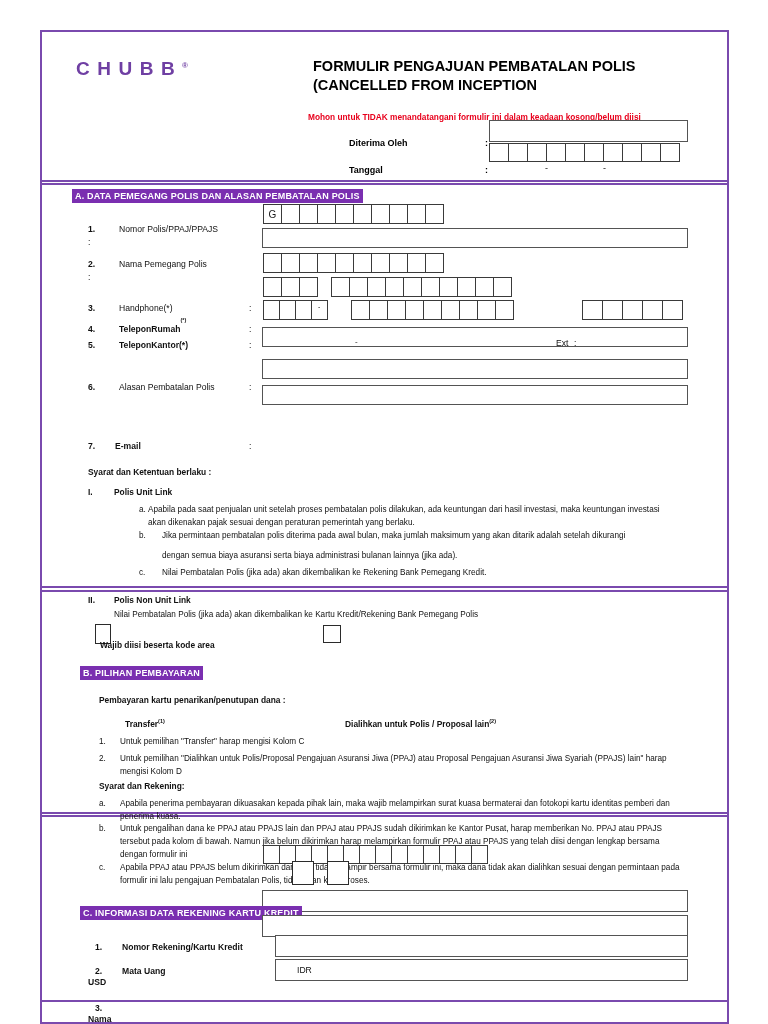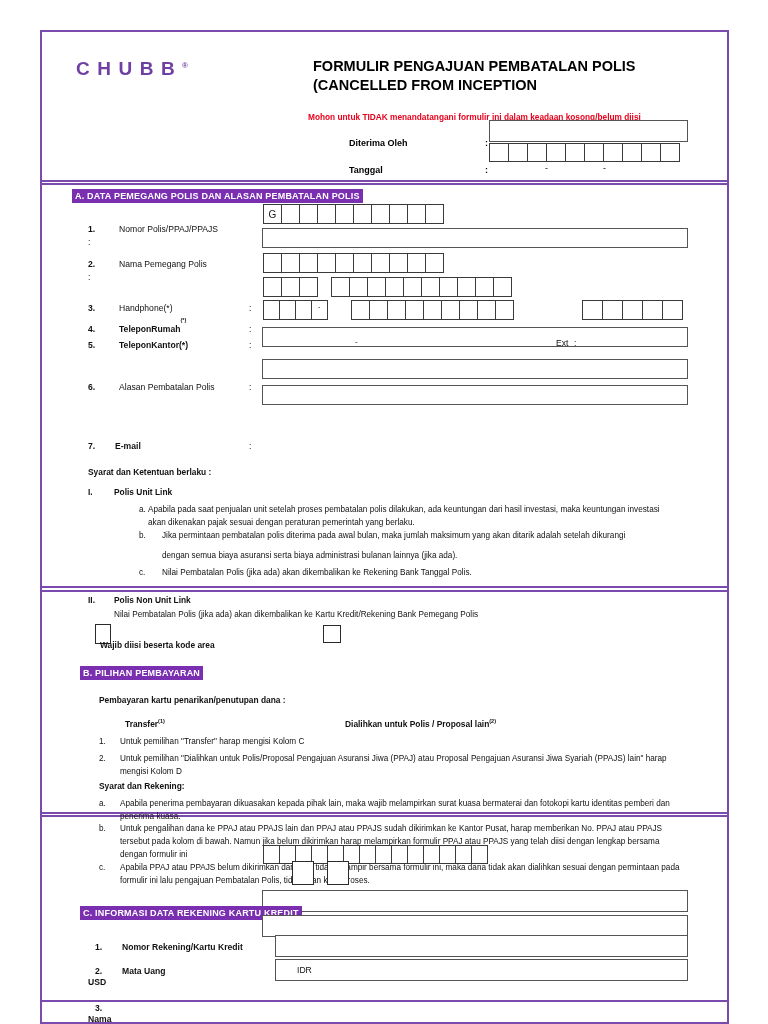--- a/index.html
+++ b/index.html
@@ -214,21 +214,21 @@
   <div class="parab" style="left:88px;top:466px;text-align:right;">Syarat dan Ketentuan berlaku :</div>
   <div class="parab" style="left:88px;top:486px;">I.</div>
   <div class="parab" style="left:114px;top:486px;">Polis Unit Link</div>
 
   <div class="para" style="left:139px;top:503px;">a.</div>
   <div class="para" style="left:148px;top:503px;width:520px;">Apabila pada saat penjualan unit setelah proses pembatalan polis dilakukan, ada keuntungan dari hasil investasi, maka keuntungan investasi akan dikenakan pajak sesuai dengan peraturan pemerintah yang berlaku.</div>
   <div class="para" style="left:139px;top:529px;">b.</div>
   <div class="para" style="left:162px;top:529px;width:525px;">Jika permintaan pembatalan polis diterima pada awal bulan, maka jumlah maksimum yang akan ditarik adalah setelah dikurangi</div>
   <div class="para" style="left:162px;top:549px;width:525px;">dengan semua biaya asuransi serta biaya administrasi bulanan lainnya (jika ada).</div>
   <div class="para" style="left:139px;top:566px;">c.</div>
-  <div class="para" style="left:162px;top:566px;width:525px;">Nilai Pembatalan Polis (jika ada) akan dikembalikan ke Rekening Bank Tanggal Polis.</div>
+  <div class="para" style="left:162px;top:566px;width:525px;">Nilai Pembatalan Polis (jika ada) akan dikembalikan ke Rekening Bank Pemegang Kredit.</div>
 
   <div class="parab" style="left:88px;top:594px;">II.</div>
   <div class="parab" style="left:114px;top:594px;">Polis Non Unit Link</div>
   <div class="para" style="left:114px;top:608px;width:560px;">Nilai Pembatalan Polis (jika ada) akan dikembalikan ke Kartu Kredit/Rekening Bank Pemegang Polis</div>
 
   <div class="ckbox" style="left:95px;top:624px;width:16px;height:20px;"></div>
   <div class="ckbox" style="left:323px;top:625px;width:18px;height:18px;"></div>
   <div class="parab" style="left:100px;top:639px;">Wajib diisi beserta kode area</div>
 
   <div class="sechdr" style="left:80px;top:666px;">B. PILIHAN PEMBAYARAN</div>

